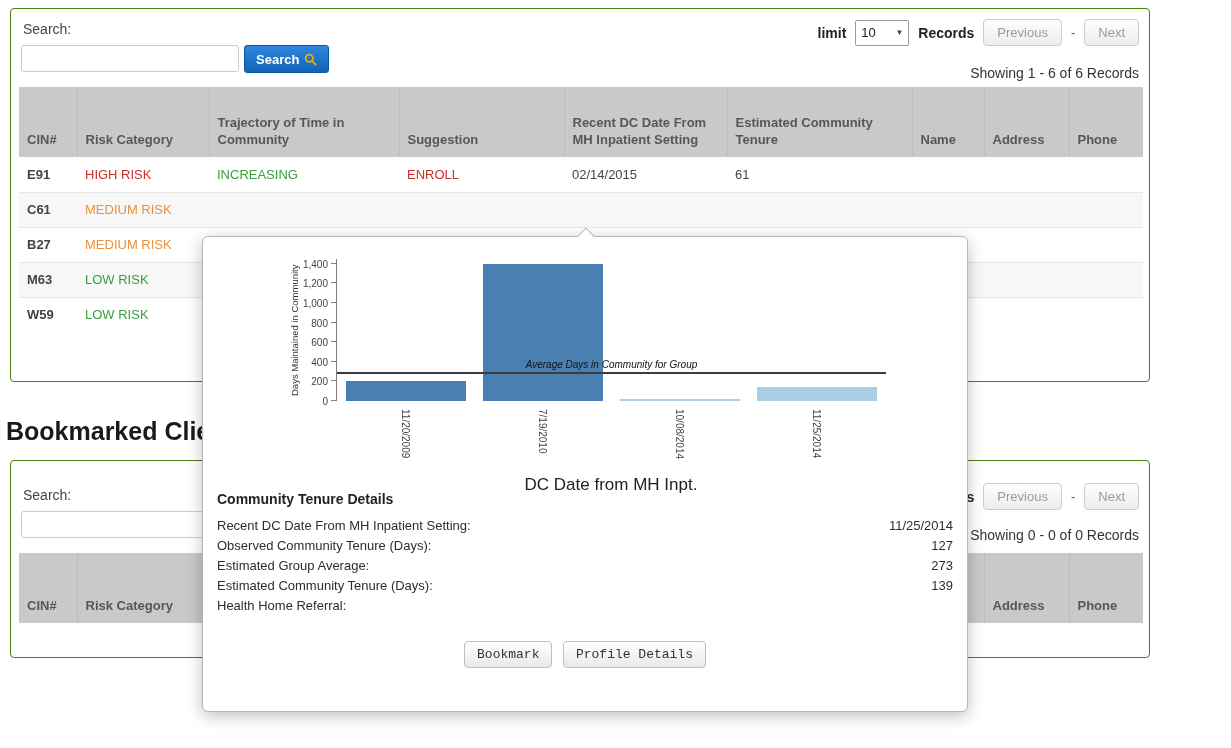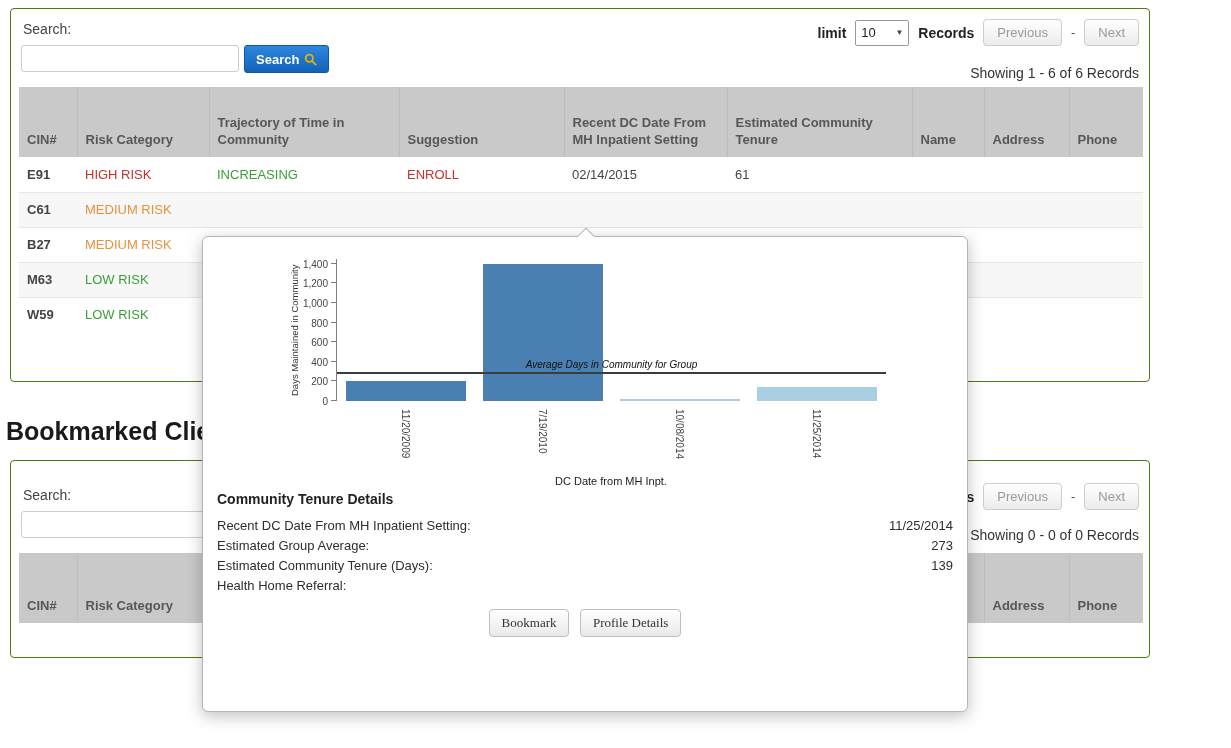--- a/index.html
+++ b/index.html
@@ -119,33 +119,33 @@
     position:absolute; top:calc(100% + 8px);
     writing-mode:vertical-rl; font-size:10px; color:#444; white-space:nowrap;
   }
   .avg-line { position:absolute; left:0; width:100%; border-top:2px solid #3c3c3c; z-index:3; }
   .avg-label {
     position:absolute; left:0; width:100%; text-align:center; z-index:4;
     font-size:10px; font-style:italic; color:#111;
   }
   .xlabel {
     position:absolute; left:133px; top:238px; width:550px; text-align:center;
-    font-size:11px; color:#222;
+    font-size:17px; color:#222;
   }
 
   
   .details { padding:0 14px; margin-top:2px; }
   .details-heading { font-size:14px; font-weight:bold; color:#222; margin-bottom:9px; }
   .detail-row {
     display:flex; justify-content:space-between;
     font-size:13px; color:#2d2d2d; line-height:20px;
   }
   .popup-buttons { text-align:center; margin-top:13px; }
   .popup-buttons button {
-    padding:5px 12px; margin:0 3px; font-size:13px; color:#333; font-family:Liberation Serif, serif;
+    padding:5px 12px; margin:12px 3px; font-size:13px; color:#333; font-family:Liberation Mono, monospace;
     background:linear-gradient(#ffffff,#e9e9e9);
     border:1px solid #bfbfbf; border-radius:4px;
   }
 </style>
 </head>
 <body>
 
 <div id="clients-panel" class="panel">
   <span class="search-lbl">Search:</span>
 
@@ -353,20 +353,24 @@
     <div class="xlabel">DC Date from MH Inpt.</div>
   </div>
 
   <div class="details">
     <div class="details-heading">Community Tenure Details</div>
     <div class="detail-row">
       <span>Recent DC Date From MH Inpatient Setting:</span>
       <span>11/25/2014</span>
     </div>
     <div class="detail-row">
+      <span>Observed Community Tenure (Days):</span>
+      <span>127</span>
+    </div>
+    <div class="detail-row">
       <span>Estimated Group Average:</span>
       <span>273</span>
     </div>
     <div class="detail-row">
       <span>Estimated Community Tenure (Days):</span>
       <span>139</span>
     </div>
     <div class="detail-row">
       <span>Health Home Referral:</span>
       <span></span>

